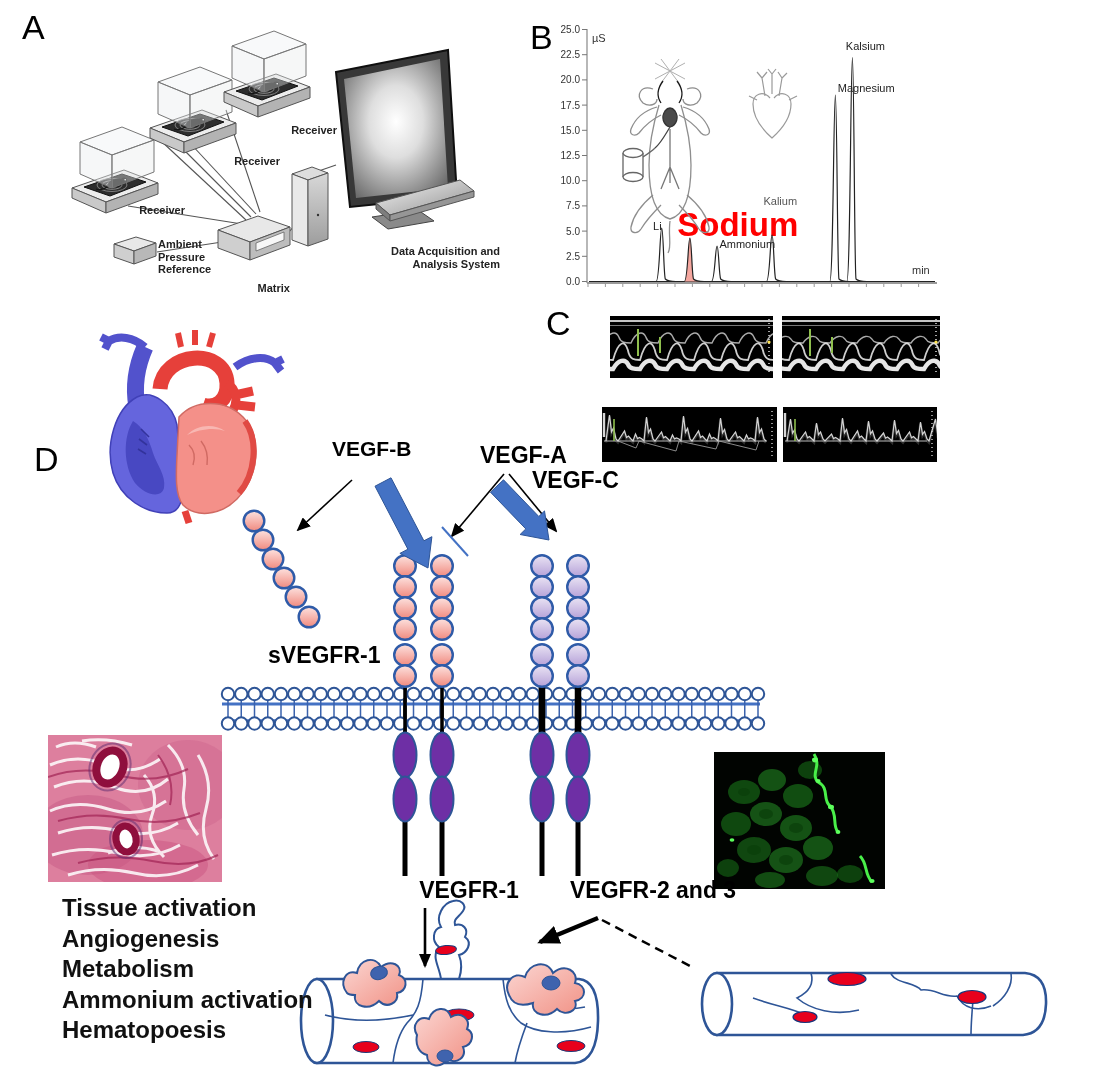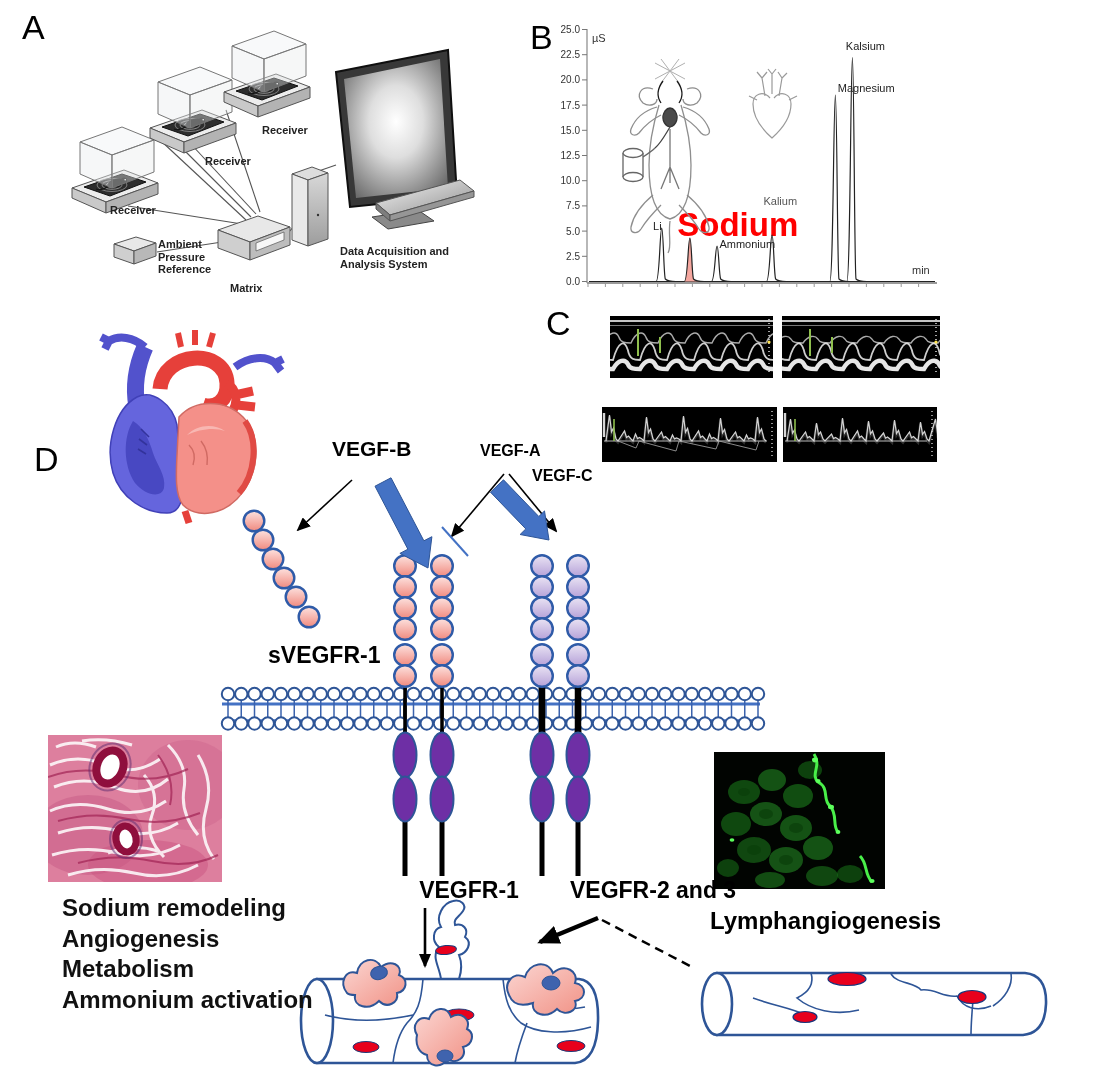--- a/index.html
+++ b/index.html
@@ -1,24 +1,24 @@
 <!DOCTYPE html>
 <html><head>
 <meta charset="utf-8">
 <style>
   html,body{margin:0;padding:0;background:#fff;}
   .canvas{position:relative;width:1099px;height:1085px;background:#fff;overflow:hidden;
           font-family:"Liberation Sans",sans-serif;color:#000;}
   .canvas svg{position:absolute;display:block;}
   .plabel{position:absolute;font-size:34px;font-weight:400;color:#000;line-height:1;}
   .alabel{position:absolute;font-size:11px;font-weight:700;color:#222;line-height:1.15;white-space:pre-line;}
-  .alabel.ctr{text-align:left;}
+  .alabel.ctr{text-align:right;}
   .dlabel{position:absolute;font-weight:700;color:#000;line-height:1.05;}
   .vegfb{font-size:21px;}
-  .vegfac{font-size:16px;}
+  .vegfac{font-size:23px;}
   .recl{font-size:23px;margin-left:42px;}
   .funcs{position:absolute;left:62px;top:893px;font-size:24px;font-weight:700;line-height:30.5px;color:#111;}
   .lymph{font-size:24px;}
 </style>
 </head>
 <body>
 
 <div class="canvas">
 
   <div class="plabel" style="left:22px;top:10px">A</div>
@@ -621,20 +621,20 @@
     <line x1="602" y1="920" x2="690" y2="966" stroke="#000" stroke-width="2.5" stroke-dasharray="9 6"></line>
   </svg>
 
   <div class="dlabel vegfb" style="left:332px;top:438px">VEGF-B</div>
   <div class="dlabel vegfac" style="left:480px;top:443px">VEGF-A</div>
   <div class="dlabel vegfac" style="left:532px;top:468px">VEGF-C</div>
   <div class="dlabel recl" style="left:226px;top:643px">sVEGFR-1</div>
   <div class="dlabel recl" style="left:372px;top:878px;width:110px;text-align:center">VEGFR-1</div>
   <div class="dlabel recl" style="left:528px;top:878px">VEGFR-2 and 3</div>
   <div class="funcs">
-    <div>Sodium remodeling</div>
+    <div>Tissue activation</div>
     <div>Angiogenesis</div>
     <div>Metabolism</div>
     <div>Ammonium activation</div>
+    <div>Hematopoesis</div>
   </div>
-  <div class="dlabel lymph" style="left:710px;top:908px">Lymphangiogenesis</div>
 
 </div>
 
 </body></html>

